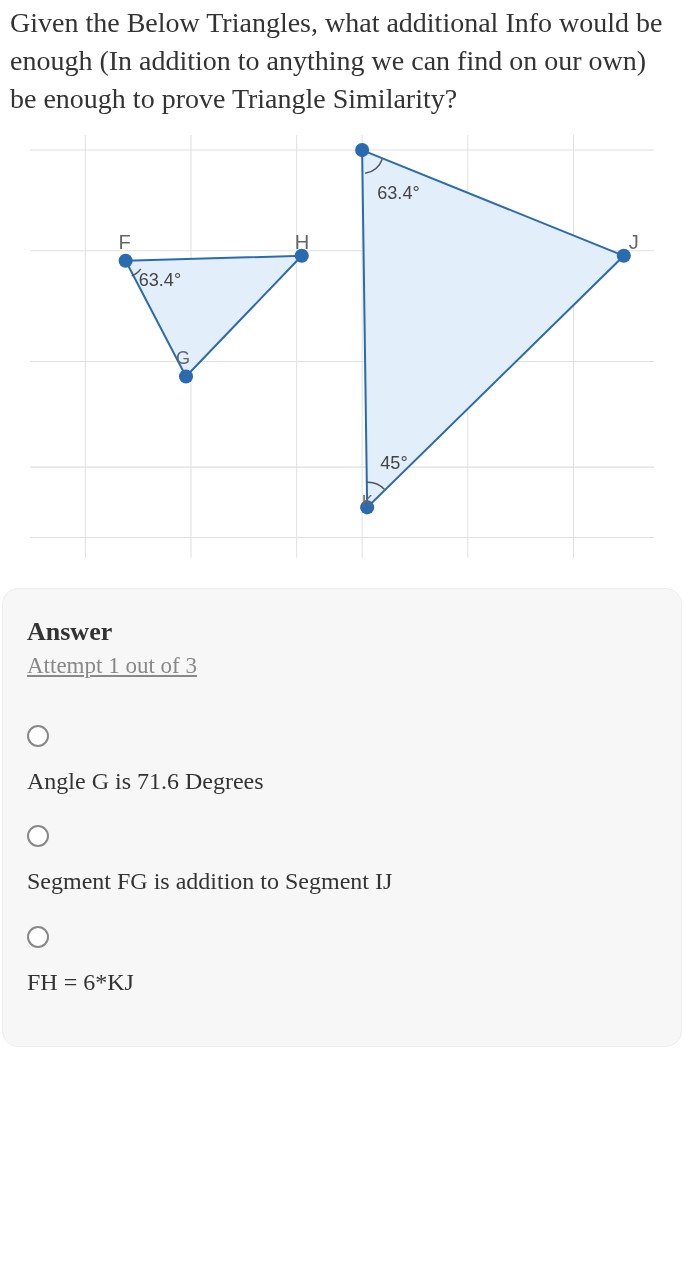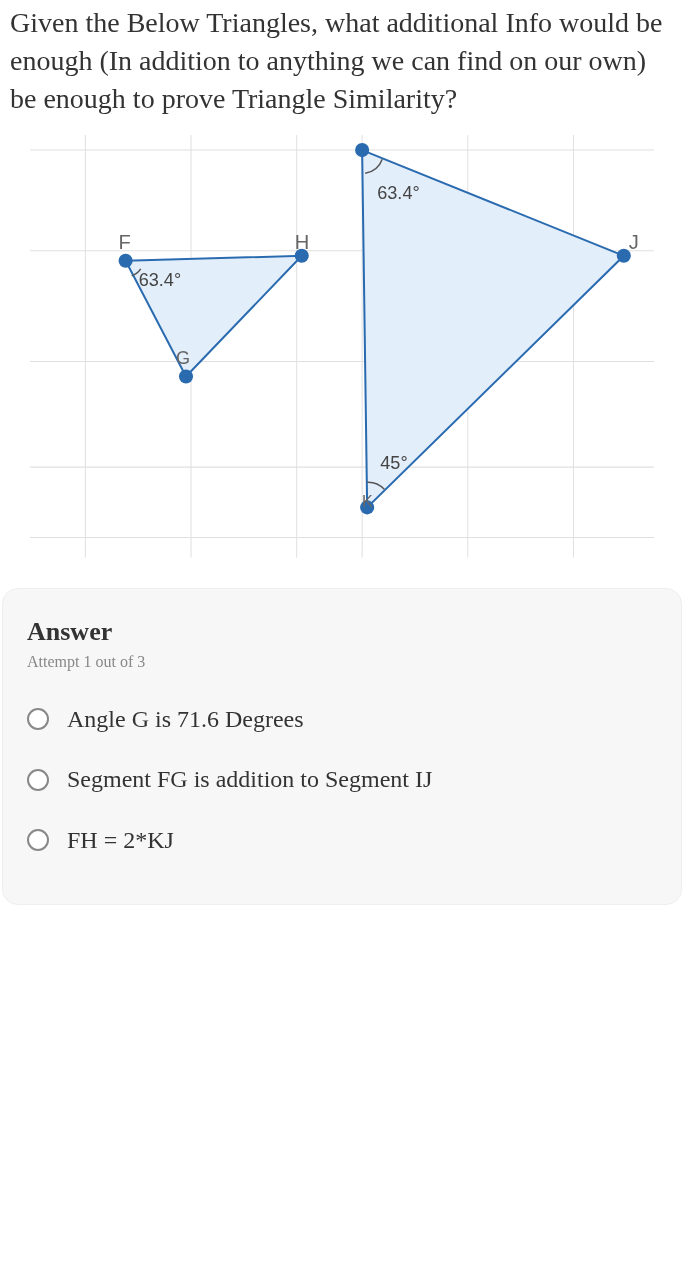--- a/index.html
+++ b/index.html
@@ -33,29 +33,30 @@
   }
   .answer-heading {
     font-family: Georgia, serif;
     font-weight: bold;
     font-size: 26px;
     color: #333;
     margin-bottom: 6px;
   }
   .attempt-text {
     font-family: Georgia, serif;
-    font-size: 16px;
+    font-size: 23px;
     color: #888;
-    margin-bottom: 32px;
+    margin-bottom: 46px;
+    text-decoration: underline;
   }
   .option {
     display: flex;
-    align-items: center;
     margin-bottom: 28px;
     gap: 18px;
+    flex-direction: column;
   }
   .radio {
     width: 22px;
     height: 22px;
     border: 2px solid #888;
     border-radius: 50%;
     flex: 0 0 22px;
     background: #fff;
   }
   .option-label {
@@ -126,16 +127,16 @@
     <div class="option-label">Angle G is 71.6 Degrees</div>
   </div>
 
   <div class="option">
     <div class="radio"></div>
     <div class="option-label">Segment FG is addition to Segment IJ</div>
   </div>
 
   <div class="option">
     <div class="radio"></div>
-    <div class="option-label">FH = 2*KJ</div>
+    <div class="option-label">FH = 6*KJ</div>
   </div>
 
 </div>
 
 </body></html>

